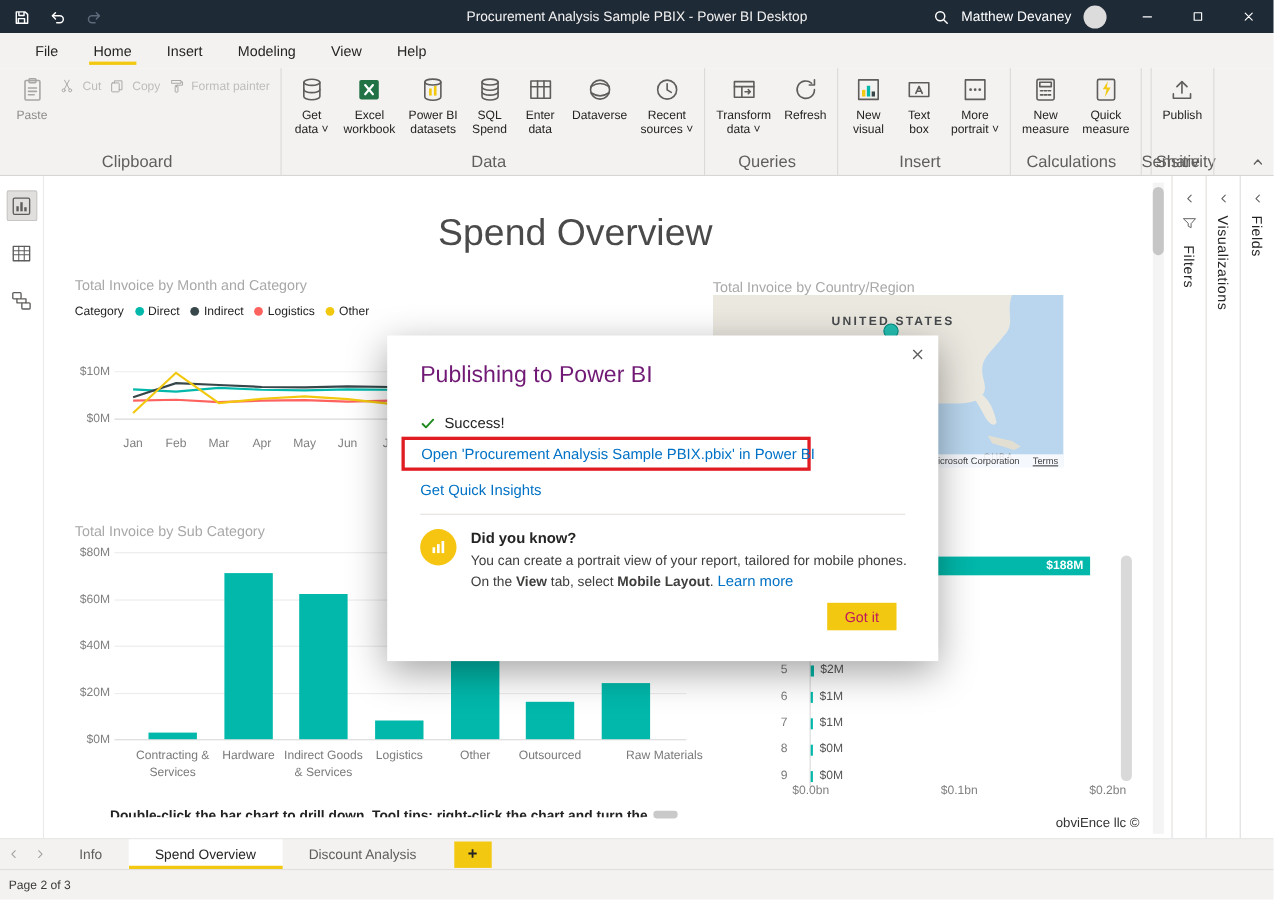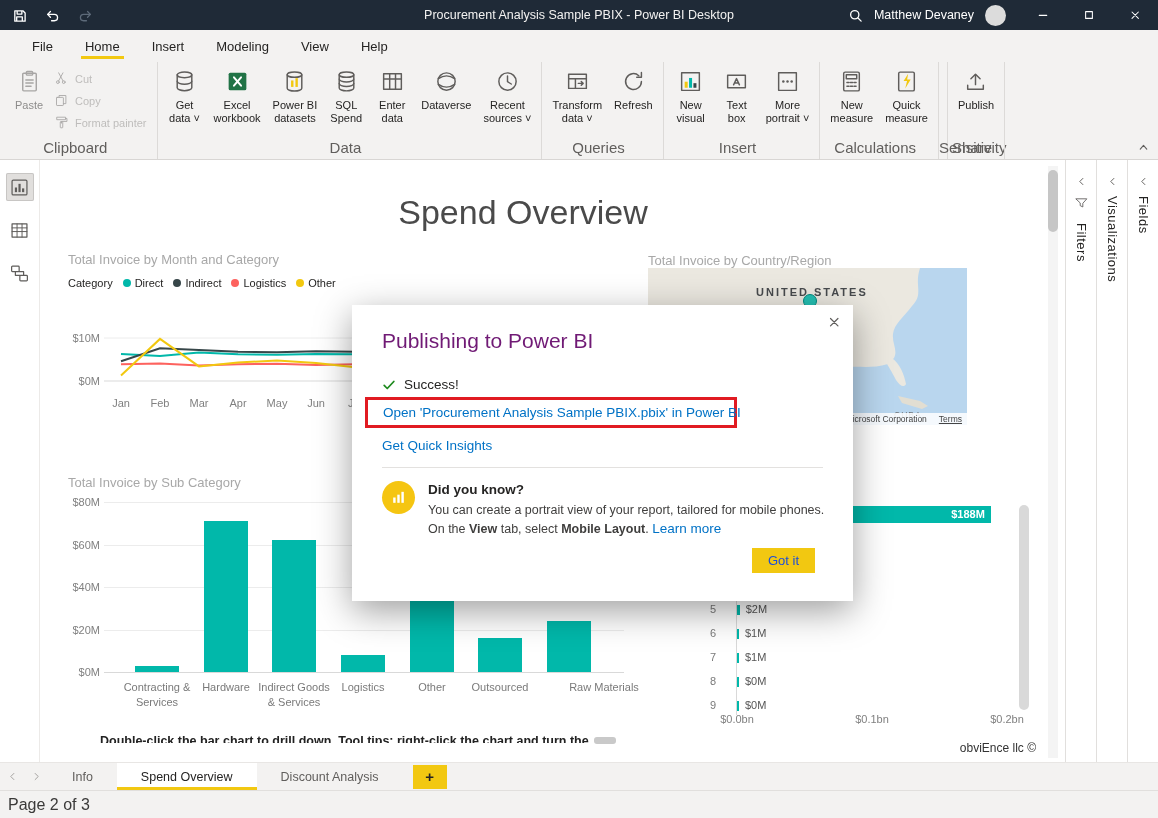--- a/index.html
+++ b/index.html
@@ -26,21 +26,21 @@
   .rtab{position:relative;display:flex;align-items:center;padding:0 16px;font-size:13px;color:#252423;cursor:pointer}
   .rtab.active::after{content:"";position:absolute;left:12px;right:12px;bottom:3px;height:3px;background:#f2c811}
 
   
   .ribbon{position:absolute;top:62px;left:0;right:0;height:98px;background:#f3f2f1;border-bottom:1px solid #d8d6d4;display:flex;padding-left:2px;z-index:10}
   .rgroup{position:relative;display:flex;flex-direction:column;padding:0 4px 16px;border-right:1px solid #dcdad8}
   .rbuttons{display:flex;align-items:flex-start;flex:1}
   .rbtn{display:flex;flex-direction:column;align-items:center;padding:7px 6px 0;min-width:46px;border:none;background:none;font:inherit;font-size:11px;line-height:13px;color:#252423;cursor:pointer}
   .rbtn .icon{width:25px;height:25px;margin-bottom:5px}
   .rbtn .lbl div{text-align:center;white-space:nowrap}
-  .smallcol{display:flex;flex-direction:column;gap:7px;padding:9px 6px 0 2px}
+  .smallcol{display:flex;flex-direction:row;gap:7px;padding:9px 6px 0 2px}
   .rbtn-small{display:flex;align-items:center;gap:6px;border:none;background:none;font:inherit;font-size:11px;color:#8a8886;white-space:nowrap;cursor:pointer}
   .rbtn-small .icon{width:15px;height:15px}
   .rglabel{position:absolute;left:0;right:8px;bottom:3px;text-align:center;font-size:15px;color:#605e5c}
   .disabled{opacity:.5}
   .ribbon-collapse{position:absolute;right:8px;top:141px;width:13px;height:13px;z-index:11;cursor:pointer}
 
   
   .viewbar{position:absolute;top:160px;left:0;width:40px;bottom:56px;border-right:1px solid #eceae8;background:#fff;display:flex;flex-direction:column;align-items:center;gap:15px;padding-top:13px;z-index:5}
   .viewbtn{width:28px;height:28px;border-radius:2px;display:flex;align-items:center;justify-content:center;cursor:pointer}
   .viewbtn .icon{width:21px;height:21px}
@@ -90,38 +90,38 @@
   .panel .icon16{width:15px;height:15px}
   .vlabel{writing-mode:vertical-rl;font-size:13px;color:#252423;letter-spacing:.5px}
 
   
   .pagetabs{position:absolute;left:0;right:0;bottom:28px;height:28px;background:#f3f2f1;border-top:1px solid #e8e6e4;display:flex;align-items:stretch;z-index:5}
   .pt-arrow{width:24px;display:flex;align-items:center;justify-content:center;cursor:pointer}
   .pt-arrow svg{width:11px;height:11px}
   .ptab{display:flex;align-items:center;padding:0 24px;font-size:12.5px;color:#605e5c;cursor:pointer}
   .ptab.active{background:#fff;color:#252423;box-shadow:inset 0 -3px 0 #f2c811}
   .addpage{align-self:center;margin-left:10px;width:34px;height:24px;background:#f2c811;border:none;display:flex;align-items:center;justify-content:center;font-size:15px;font-weight:bold;color:#252423;cursor:pointer}
-  .statusbar{position:absolute;left:0;right:0;bottom:0;height:28px;background:#f3f2f1;border-top:1px solid #e1dfdd;display:flex;align-items:center;padding-left:8px;font-size:16px;color:#3b3a39;z-index:5}
+  .statusbar{position:absolute;left:0;right:0;bottom:0;height:28px;background:#f3f2f1;border-top:1px solid #e1dfdd;display:flex;align-items:center;padding-left:8px;font-size:11px;color:#3b3a39;z-index:5}
 
   
   .dialog{position:absolute;left:352px;top:305px;width:501px;height:296px;background:#fff;box-shadow:0 10px 34px rgba(0,0,0,.38);z-index:50}
   .dlg-close{position:absolute;top:10px;right:12px;width:14px;height:14px;cursor:pointer}
   .dlg-title{position:absolute;left:30px;top:24px;font-size:21px;color:#701a75}
   .dlg-success{position:absolute;left:30px;top:72px;display:flex;align-items:center;gap:8px;font-size:13.5px;color:#252423}
   .icon14{width:14px;height:14px}
   .annotation{position:absolute;left:13px;top:92px;width:372px;height:31px;border:3px solid #e11b22;display:flex;align-items:center}
   .dlg-link{color:#0072c6;font-size:13.5px;text-decoration:none;cursor:pointer}
   .annotation .dlg-link{padding-left:15px;white-space:nowrap}
   .insights{position:absolute;left:30px;top:133px}
   .dlg-divider{position:absolute;left:30px;right:30px;top:162px;height:1px;background:#e3e1df}
   .tip-icon{position:absolute;left:30px;top:176px;width:33px;height:33px;border-radius:50%;background:#f5c511;display:flex;align-items:center;justify-content:center}
   .tip-icon .icon{width:17px;height:17px}
   .tip-head{position:absolute;left:76px;top:177px;font-size:13.5px;font-weight:bold;color:#252423}
   .tip-body{position:absolute;left:76px;top:196px;width:400px;font-size:12.5px;color:#3f3e3d;line-height:1.45}
-  .got-it{position:absolute;right:38px;top:243px;background:#f2c811;border:none;font:inherit;font-size:13px;color:#1d4ed8;padding:5px 16px;cursor:pointer}
+  .got-it{position:absolute;right:38px;top:243px;background:#f2c811;border:none;font:inherit;font-size:13px;color:#be185d;padding:5px 16px;cursor:pointer}
 </style>
 </head>
 <body>
 
 <div class="app">
 
   <div class="titlebar">
     <div class="tb-left">
       <span class="tb-btn" data-icon="save">
           <svg viewBox="0 0 16 16" fill="none" stroke="#fff" stroke-width="1.4" stroke-linecap="round" stroke-linejoin="round">

